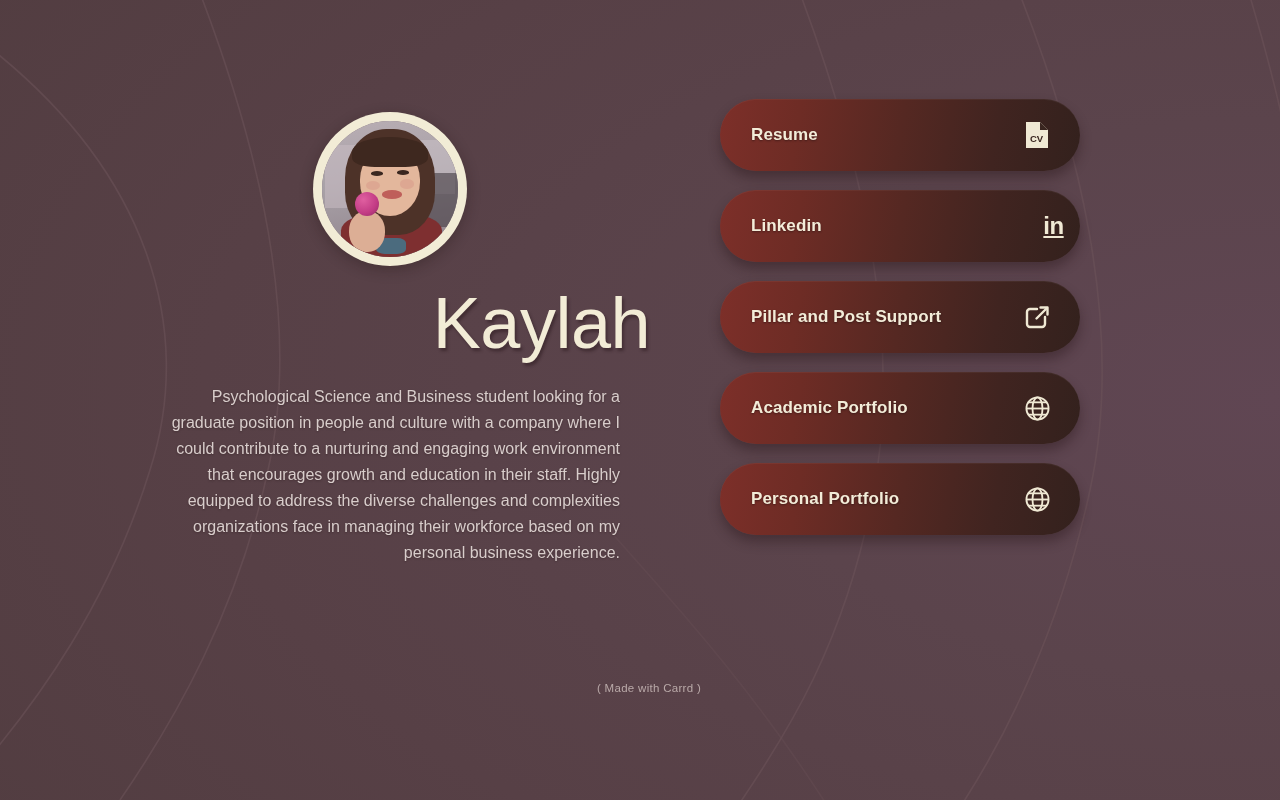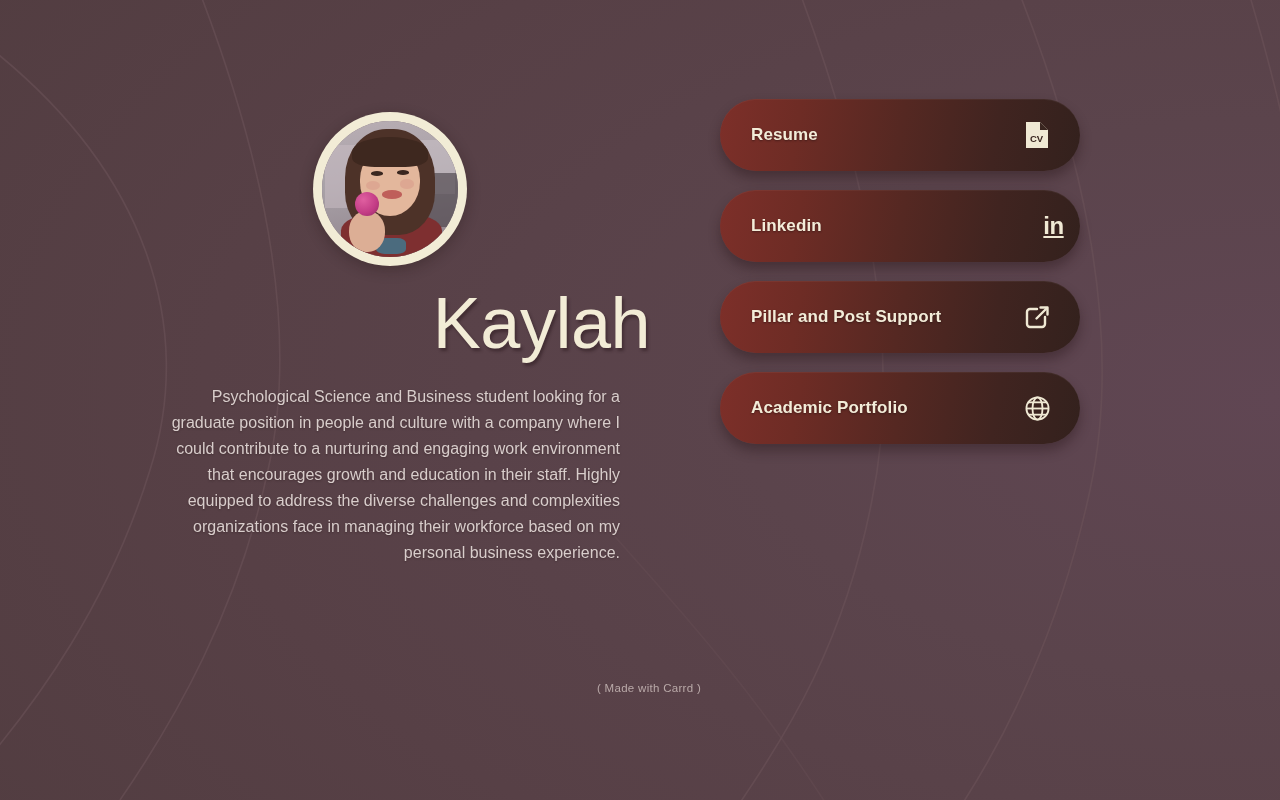--- a/index.html
+++ b/index.html
@@ -280,20 +280,32 @@
           <svg width="27" height="27" viewBox="0 0 28 28" fill="none" aria-hidden="true" stroke="#f0e9d4" stroke-width="1.9">
             <circle cx="14" cy="14" r="11.5"></circle>
             <ellipse cx="14" cy="14" rx="5.2" ry="11.5"></ellipse>
             <line x1="2.5" y1="14" x2="25.5" y2="14"></line>
             <line x1="4.6" y1="7.6" x2="23.4" y2="7.6"></line>
             <line x1="4.6" y1="20.4" x2="23.4" y2="20.4"></line>
           </svg>
         </span>
       </button>
 
+      <button class="link-btn">
+        <span class="link-label">Personal Portfolio</span>
+        <span class="link-icon">
+          <svg width="27" height="27" viewBox="0 0 28 28" fill="none" aria-hidden="true" stroke="#f0e9d4" stroke-width="1.9">
+            <circle cx="14" cy="14" r="11.5"></circle>
+            <ellipse cx="14" cy="14" rx="5.2" ry="11.5"></ellipse>
+            <line x1="2.5" y1="14" x2="25.5" y2="14"></line>
+            <line x1="4.6" y1="7.6" x2="23.4" y2="7.6"></line>
+            <line x1="4.6" y1="20.4" x2="23.4" y2="20.4"></line>
+          </svg>
+        </span>
+      </button>
 
 
     </div>
 
     <div id="footer">
       <span id="footer-text">( Made with Carrd )</span>
     </div>
 
   </div>
 </div>

